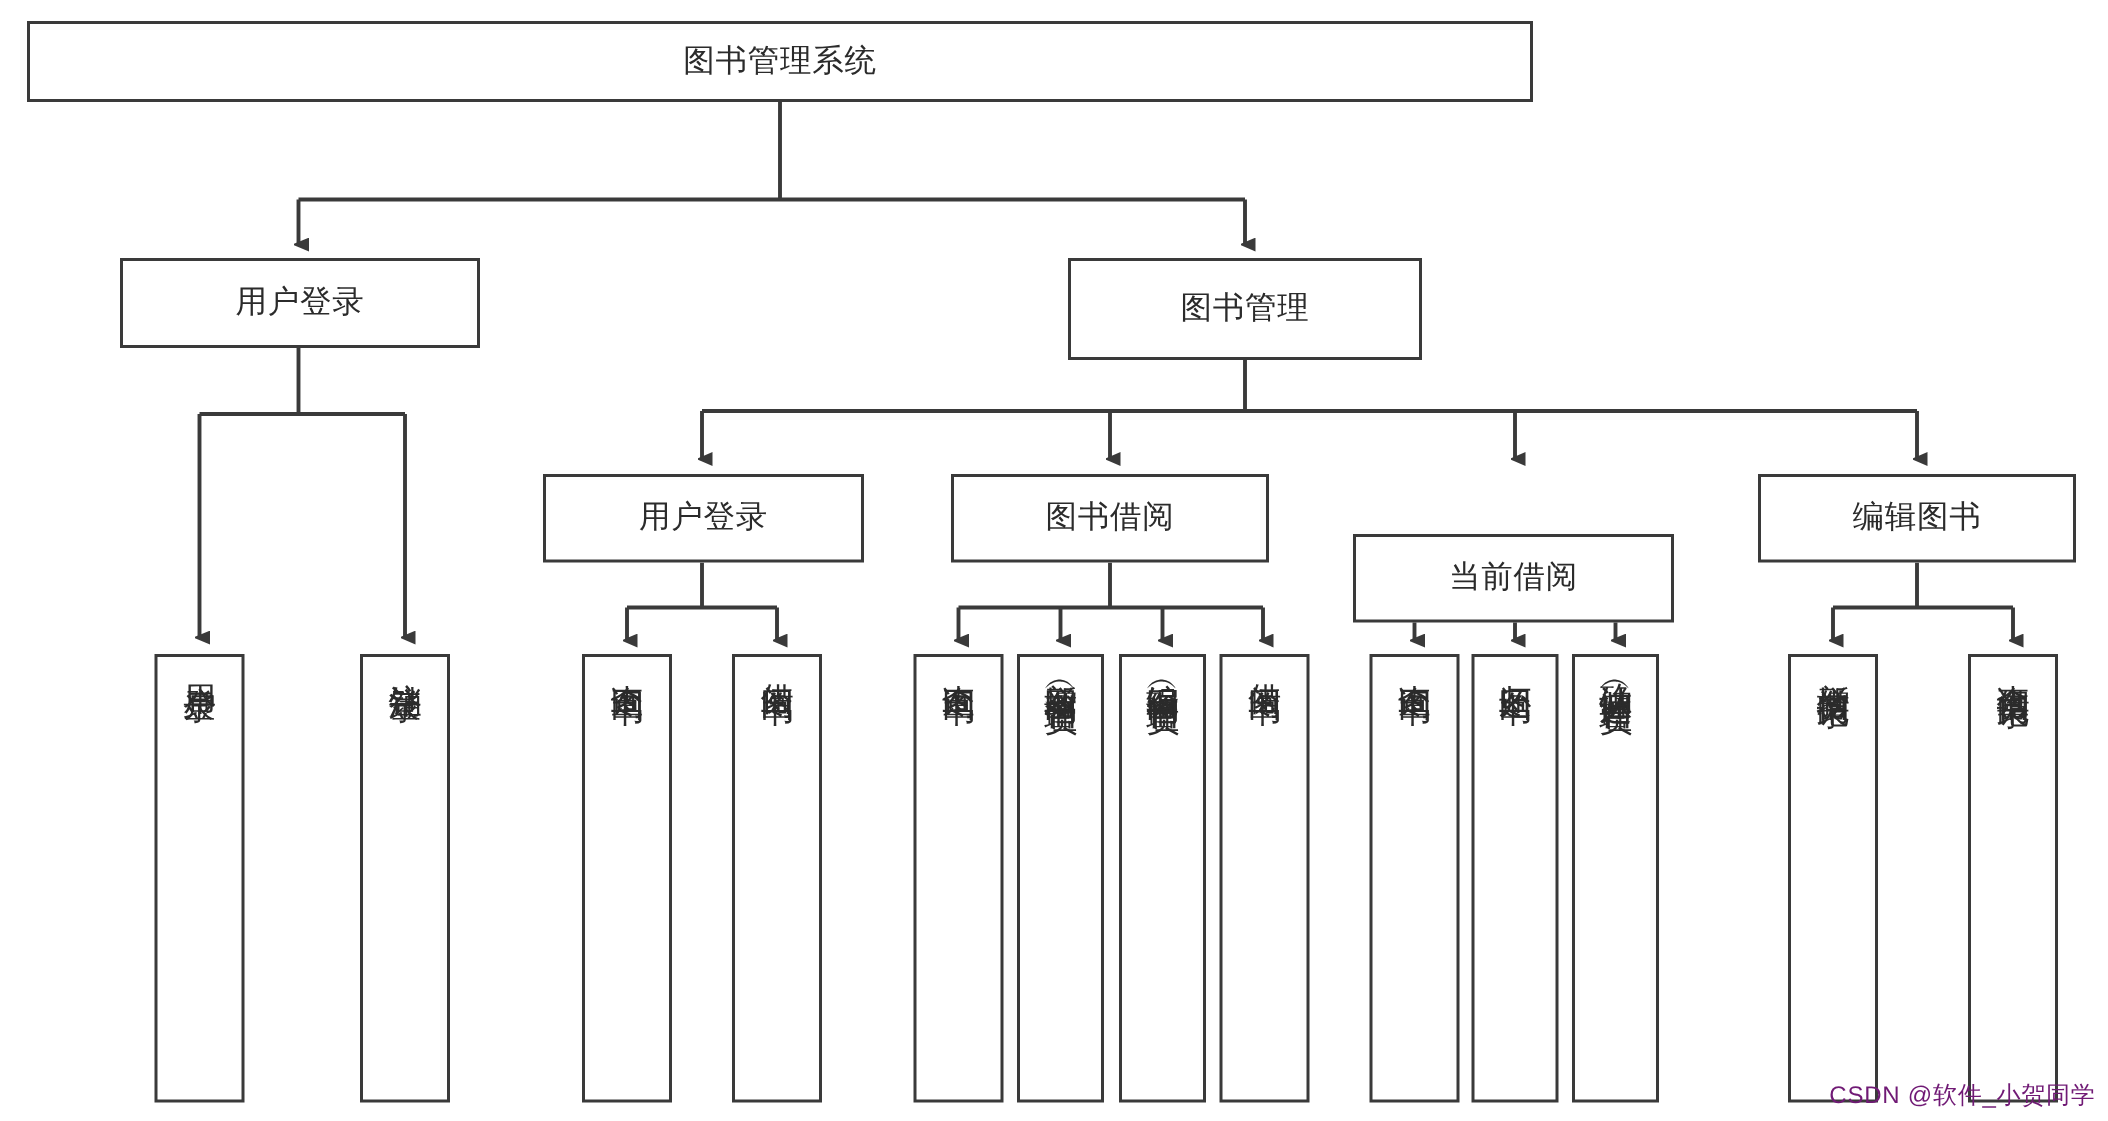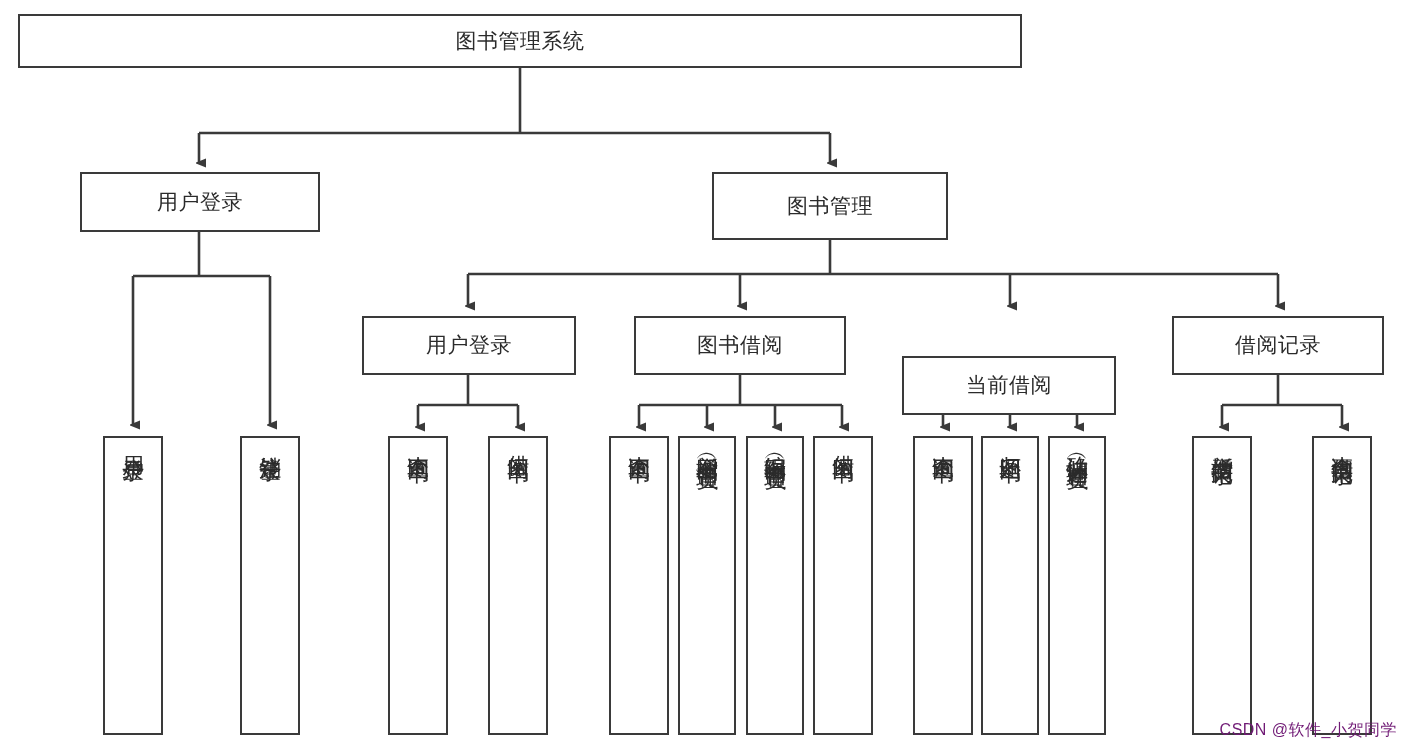--- a/index.html
+++ b/index.html
@@ -139,21 +139,21 @@
   <div class="node horiz" style="left:362px; top:316px; width:214px; height:59px;">
     <span class="label">用户登录</span>
   </div>
   <div class="node horiz" style="left:634px; top:316px; width:212px; height:59px;">
     <span class="label">图书借阅</span>
   </div>
   <div class="node horiz" style="left:902px; top:316px; width:214px; height:59px;margin-top:40px;">
     <span class="label">当前借阅</span>
   </div>
   <div class="node horiz" style="left:1172px; top:316px; width:212px; height:59px;">
-    <span class="label">借阅记录</span>
+    <span class="label">编辑图书</span>
   </div>
 
   <div class="node vert" style="left:103px; top:436px; width:60px; height:299px;">
     <span class="label">用户登录</span>
   </div>
   <div class="node vert" style="left:240px; top:436px; width:60px; height:299px;">
     <span class="label">注销登录</span>
   </div>
 
   <div class="node vert" style="left:388px; top:436px; width:60px; height:299px;">

